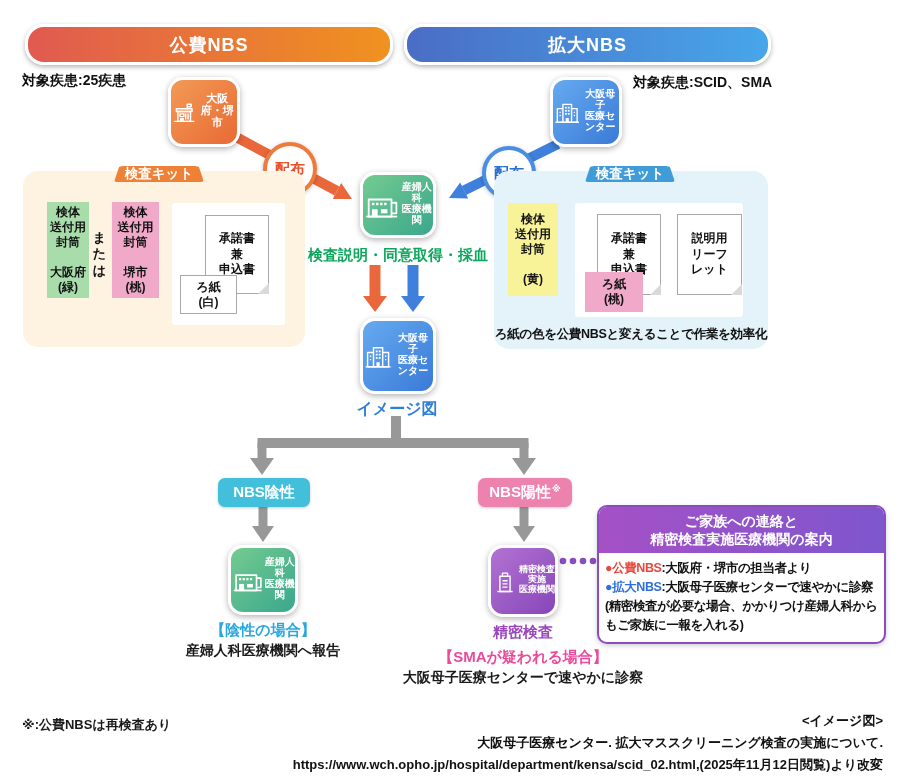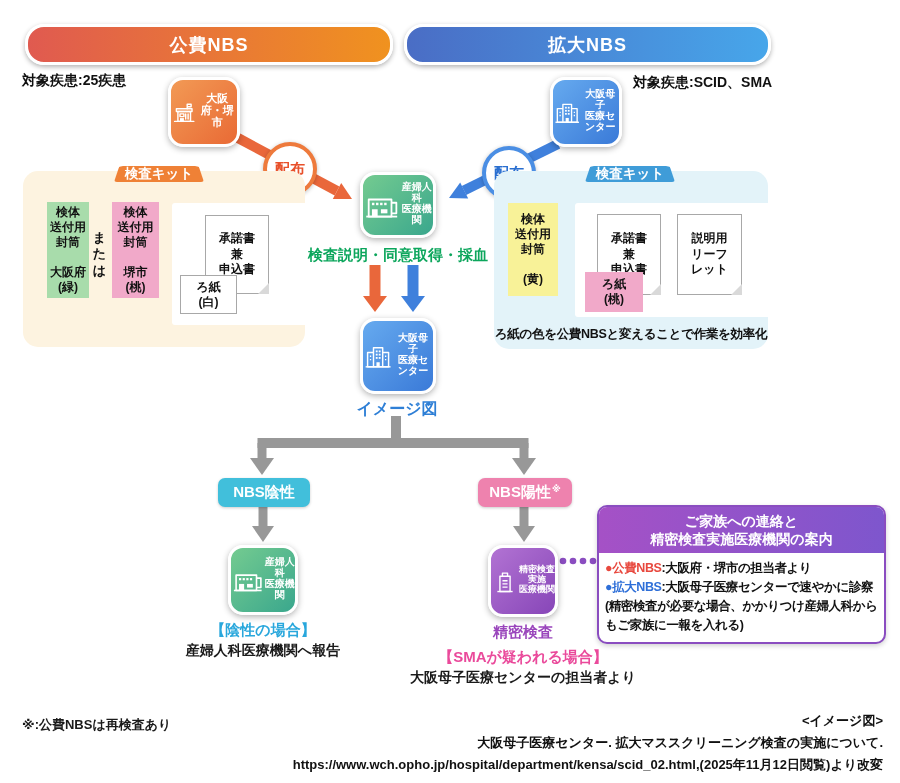--- a/index.html
+++ b/index.html
@@ -29,21 +29,21 @@
   .kit{position:absolute;border-radius:15px;box-sizing:border-box;}
   .kit-cream{background:#fdf3e0;}
   .kit-blue{background:#e3f3f9;}
   .tab{position:absolute;height:16px;display:flex;align-items:center;justify-content:center;color:#fff;font-size:13.5px;border-radius:9px 9px 3px 3px;clip-path:polygon(6% 0,94% 0,100% 100%,0 100%);}
   .tab-orange{background:#ef8136;}
   .tab-blue{background:#3f9cd8;}
   .env{position:absolute;display:flex;align-items:center;justify-content:center;text-align:center;font-size:12px;line-height:1.25;color:#111;}
   .env-green{background:#a8dcab;}
   .env-pink{background:#f1a9c9;}
   .env-yellow{background:#f8f298;}
-  .whitebox{position:absolute;background:#fff;border-radius:3px;padding-left:43px;}
+  .whitebox{position:absolute;background:#fff;border-radius:3px;}
   .paper{position:absolute;background:#fff;border:1.5px solid #a8a8a8;display:flex;align-items:center;justify-content:center;text-align:center;font-size:12px;line-height:1.3;color:#111;box-sizing:border-box;}
   .paper.fold::after{content:"";position:absolute;right:-1px;bottom:-1px;width:0;height:0;border-bottom:11px solid #d9d9d9;border-left:11px solid transparent;}
   .chip{position:absolute;display:flex;align-items:center;justify-content:center;text-align:center;font-size:12px;line-height:1.25;color:#111;}
   .chip-white{background:#fff;border:1.5px solid #a8a8a8;box-sizing:border-box;}
   .chip-pink{background:#f1a9c9;}
   .or-vert{position:absolute;writing-mode:vertical-rl;font-size:13px;color:#111;letter-spacing:2px;}
   .kitnote{position:absolute;text-align:center;font-size:12.5px;color:#111;letter-spacing:-0.3px;}
   
   .badge{position:absolute;height:29px;border-radius:7px;display:flex;align-items:center;justify-content:center;color:#fff;font-size:15px;box-shadow:0 1px 3px rgba(0,0,0,.2);}
   .badge sup{font-size:9px;margin-left:1px;transform:translateY(-4px);}
@@ -269,21 +269,21 @@
       <rect x="14" y="10" width="16" height="24"></rect>
       <path d="M18 10 V5 H26 V10"></path>
       <path d="M18 17 H26 M18 22 H26 M18 27 H26"></path>
       <path d="M10 34 H34"></path>
     </svg>
     <div class="clabel">精密検査実施
 医療機関</div>
   </div>
   <div class="cx t-purple" style="left:523px;top:623px;font-size:15px;">精密検査</div>
   <div class="cx t-pink" style="left:523px;top:648px;font-size:15px;">【SMAが疑われる場合】</div>
-  <div class="cx" style="left:523px;top:669px;font-size:14px;">大阪母子医療センターの担当者より</div>
+  <div class="cx" style="left:523px;top:669px;font-size:14px;">大阪母子医療センターで速やかに診察</div>
 
   <div class="infobox" style="left:597px;top:505px;width:289px;">
     <div class="ib-head">ご家族への連絡と
 精密検査実施医療機関の案内</div>
     <div class="ib-body">
       <div class="ib-item"><span class="red">●</span><span class="red">公費NBS</span><span>:大阪府・堺市の担当者より</span></div>
       <div class="ib-item"><span class="blue">●</span><span class="blue">拡大NBS</span><span>:大阪母子医療センターで速やかに診察</span></div>
       <div class="ml">(精密検査が必要な場合、かかりつけ産婦人科から
 もご家族に一報を入れる)</div>
     </div>

